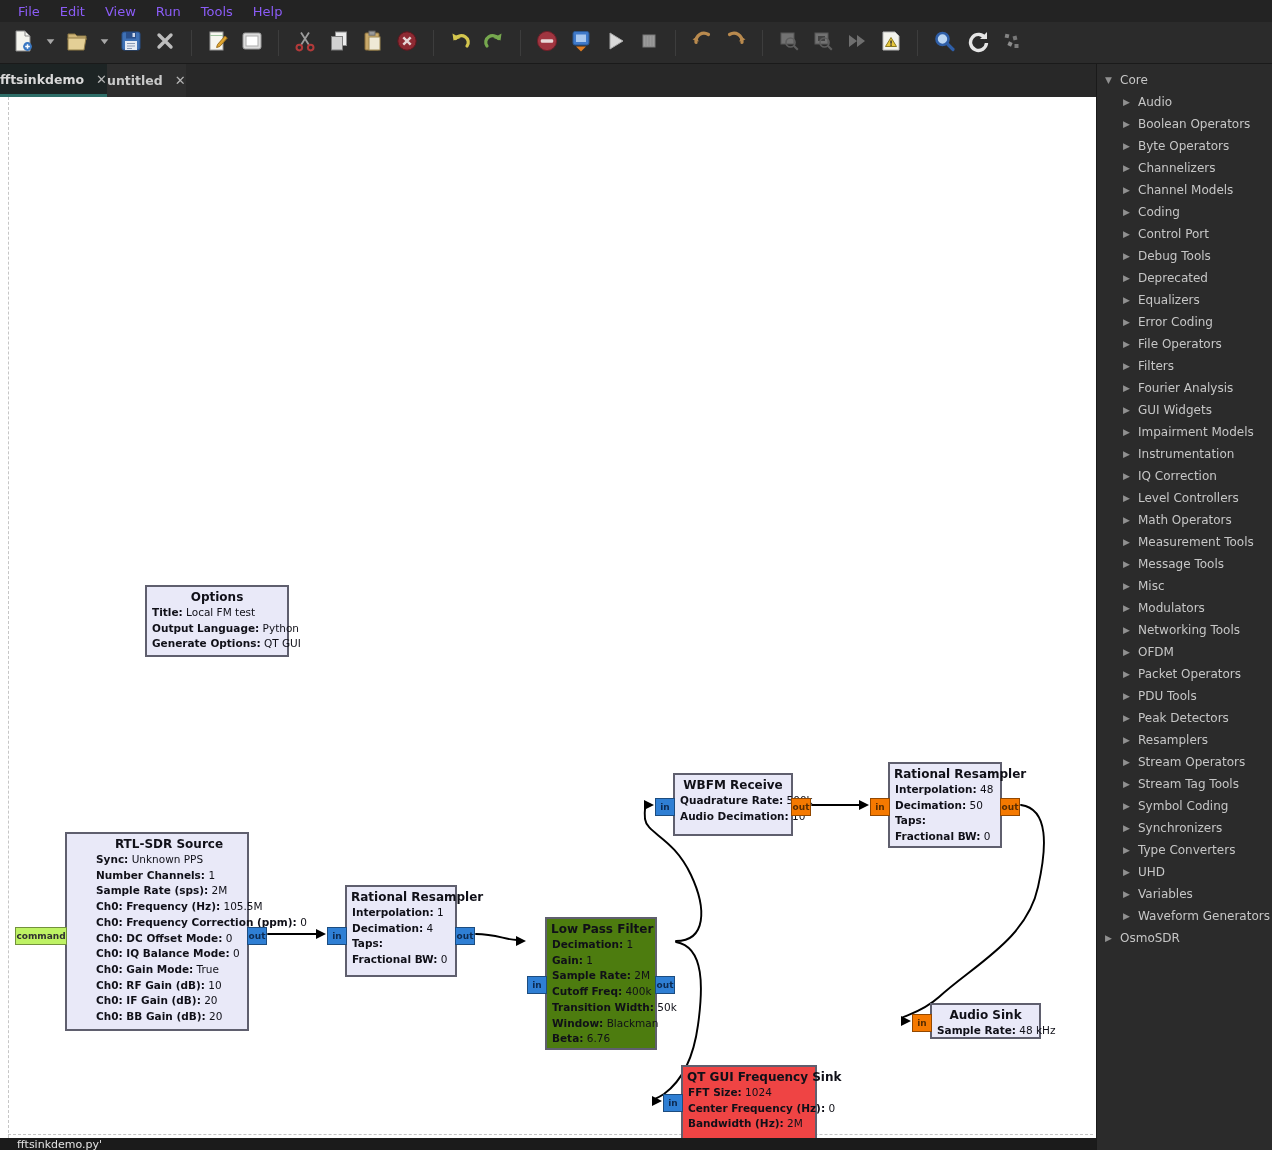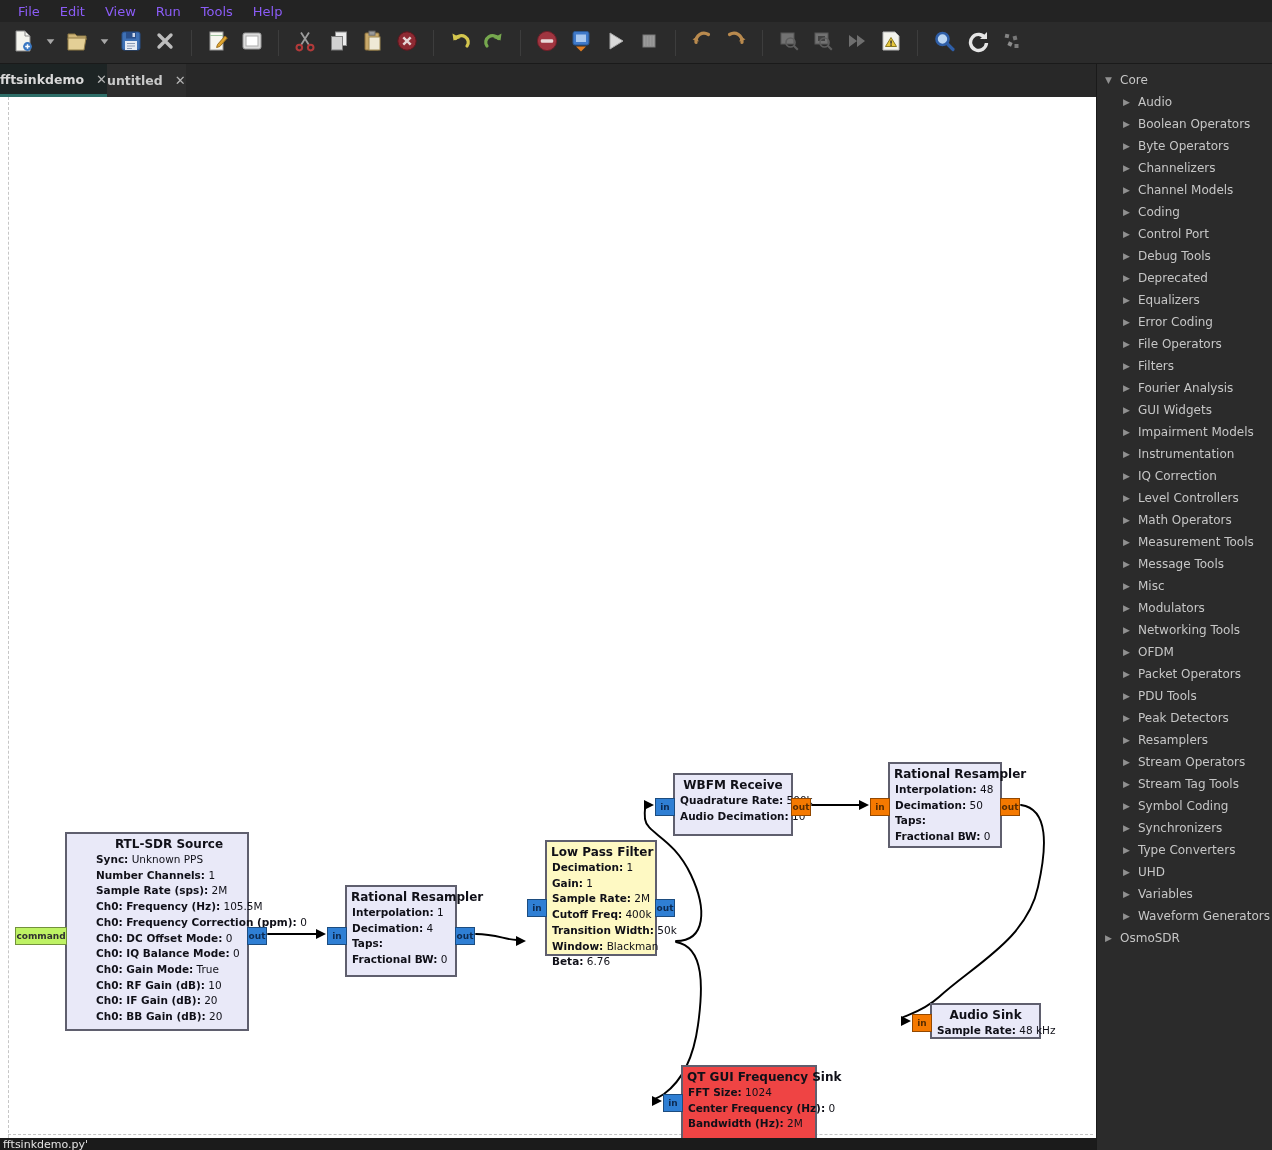--- a/index.html
+++ b/index.html
@@ -43,21 +43,21 @@
   .p-row{font-size:10.5px;line-height:15.7px;color:#101018;white-space:nowrap}
   .p-label{font-weight:bold}
   .port{position:absolute;z-index:3;height:18px;display:flex;align-items:center;justify-content:center;
         font-size:9px;font-weight:bold;border:1px solid rgba(0,0,0,.4)}
   .port.left{left:-20px}.port.right{right:-20px}
   .port.msg{width:52px;left:-52px}
   .port.stream{width:20px}
 
   
   .statusbar{height:12px;background:#1b1b1b;color:#e3e3e3;font-size:11px;line-height:14px;
-             padding-left:3px;overflow:hidden;white-space:nowrap}
+             padding-left:17px;overflow:hidden;white-space:nowrap}
 
   
   .sidebar{width:176px;height:1086px;background:#2b2b2b;border-left:1px solid #1a1a1a;
            padding-top:5px;overflow:hidden}
   .tree-row{height:22px;display:flex;align-items:center;color:#c6c6c6;font-size:12px;cursor:pointer;white-space:nowrap}
   .tree-row.root{padding-left:8px}
   .tree-row.child{padding-left:26px}
   .tree-arrow{color:#909090;font-size:9px;width:15px;flex:0 0 15px;text-align:left}
 </style>
 </head>
@@ -292,20 +292,28 @@
             </g>
             <g>
               <path d="M 812 708 H 860" fill="none" stroke="#000000" stroke-width="1.9" stroke-linecap="round"></path>
               <polygon points="869,708 859,703 859,713" fill="#000000"></polygon>
             </g>
             <g>
               <path d="M 1021 708 C 1049 712 1047 750 1038 790 C 1027 842 974 868 939 900 C 921 916 905 918 902 921" fill="none" stroke="#000000" stroke-width="1.9" stroke-linecap="round"></path>
               <polygon points="911,924 901,919 901,929" fill="#000000"></polygon>
             </g>
           </svg>
+      <div class="block" style="left: 145px; top: 488px; width: 144px; height: 72px; background: rgb(233, 233, 248); border-color: rgb(95, 95, 110);">
+            <div class="block-title">Options</div>
+            <div class="block-params">
+              <div class="p-row"><span class="p-label">Title:</span><span> Local FM test</span></div>
+              <div class="p-row"><span class="p-label">Output Language:</span><span> Python</span></div>
+              <div class="p-row"><span class="p-label">Generate Options:</span><span> QT GUI</span></div>
+            </div>
+          </div>
           <div class="block" style="left: 65px; top: 735px; width: 184px; height: 199px; background: rgb(233, 233, 248); border-color: rgb(95, 95, 110); padding-left: 24px;">
             <div class="block-title">RTL-SDR Source</div>
             <div class="block-params">
               <div class="p-row"><span class="p-label">Sync:</span><span> Unknown PPS</span></div>
               <div class="p-row"><span class="p-label">Number Channels:</span><span> 1</span></div>
               <div class="p-row"><span class="p-label">Sample Rate (sps):</span><span> 2M</span></div>
               <div class="p-row"><span class="p-label">Ch0: Frequency (Hz):</span><span> 105.5M</span></div>
               <div class="p-row"><span class="p-label">Ch0: Frequency Correction (ppm):</span><span> 0</span></div>
               <div class="p-row"><span class="p-label">Ch0: DC Offset Mode:</span><span> 0</span></div>
               <div class="p-row"><span class="p-label">Ch0: IQ Balance Mode:</span><span> 0</span></div>
@@ -321,21 +329,21 @@
             <div class="block-title">Rational Resampler</div>
             <div class="block-params">
               <div class="p-row"><span class="p-label">Interpolation:</span><span> 1</span></div>
               <div class="p-row"><span class="p-label">Decimation:</span><span> 4</span></div>
               <div class="p-row"><span class="p-label">Taps:</span><span></span></div>
               <div class="p-row"><span class="p-label">Fractional BW:</span><span> 0</span></div>
             </div>
             <div class="port stream left" style="top: 40px; background: rgb(47, 127, 212); color: rgb(13, 43, 82);">in</div>
             <div class="port stream right" style="top: 40px; background: rgb(47, 127, 212); color: rgb(13, 43, 82);">out</div>
           </div>
-          <div class="block" style="left: 545px; top: 743px; width: 112px; height: 116px; background: #fef9c3; border-color: rgb(95, 95, 110);">
+          <div class="block" style="left: 545px; top: 820px; width: 112px; height: 133px; background: #4d7c0f; border-color: rgb(95, 95, 110);">
             <div class="block-title">Low Pass Filter</div>
             <div class="block-params">
               <div class="p-row"><span class="p-label">Decimation:</span><span> 1</span></div>
               <div class="p-row"><span class="p-label">Gain:</span><span> 1</span></div>
               <div class="p-row"><span class="p-label">Sample Rate:</span><span> 2M</span></div>
               <div class="p-row"><span class="p-label">Cutoff Freq:</span><span> 400k</span></div>
               <div class="p-row"><span class="p-label">Transition Width:</span><span> 50k</span></div>
               <div class="p-row"><span class="p-label">Window:</span><span> Blackman</span></div>
               <div class="p-row"><span class="p-label">Beta:</span><span> 6.76</span></div>
             </div>

